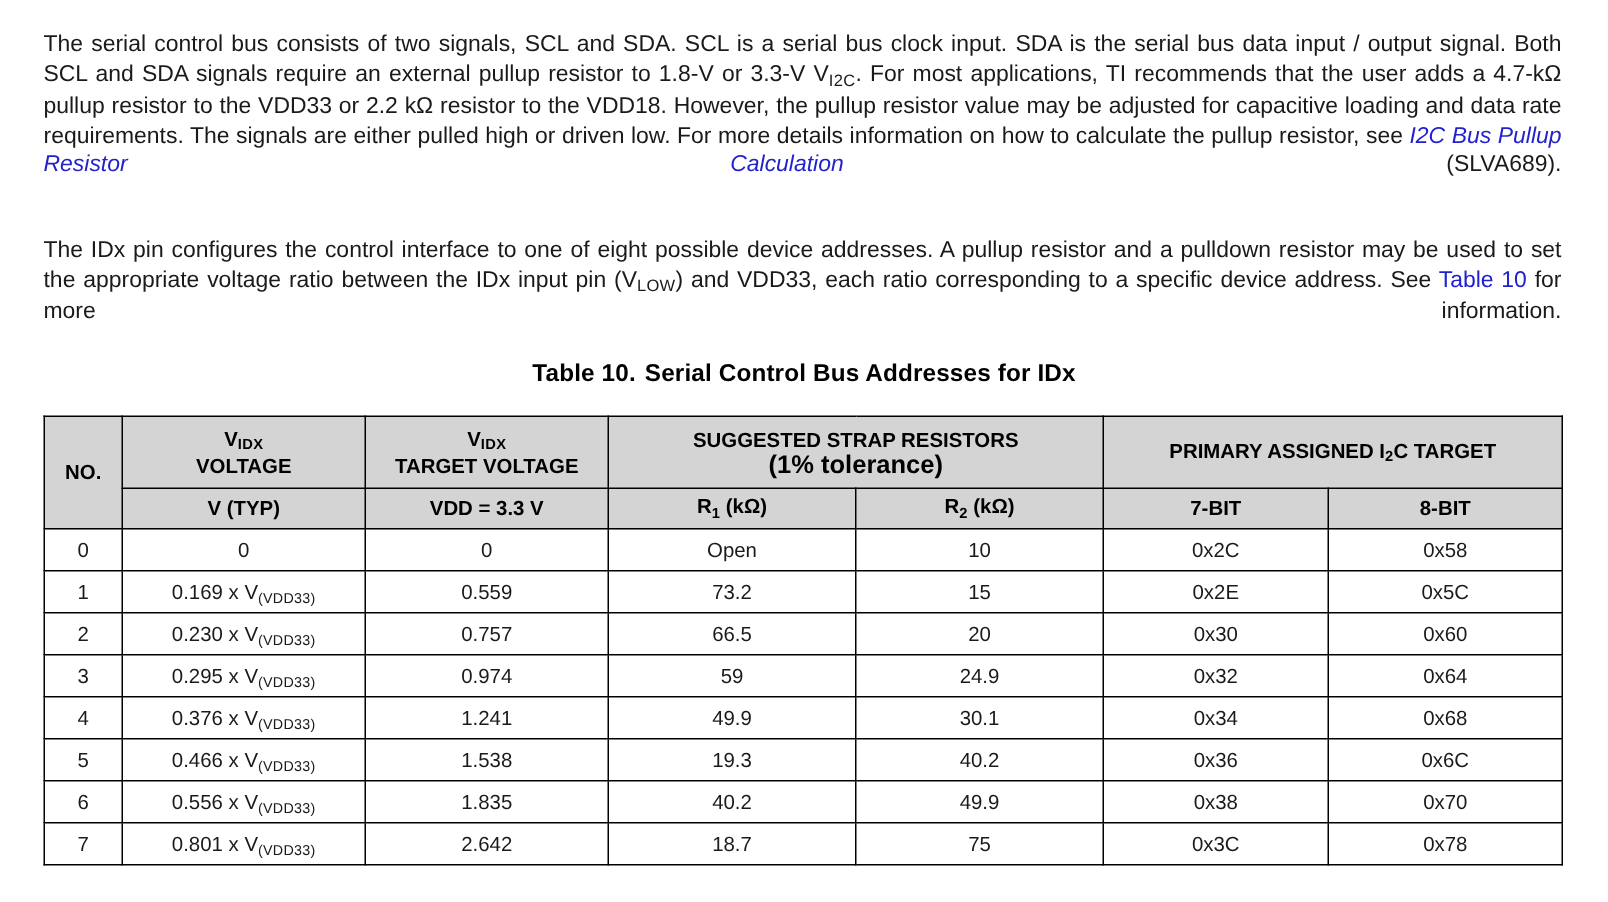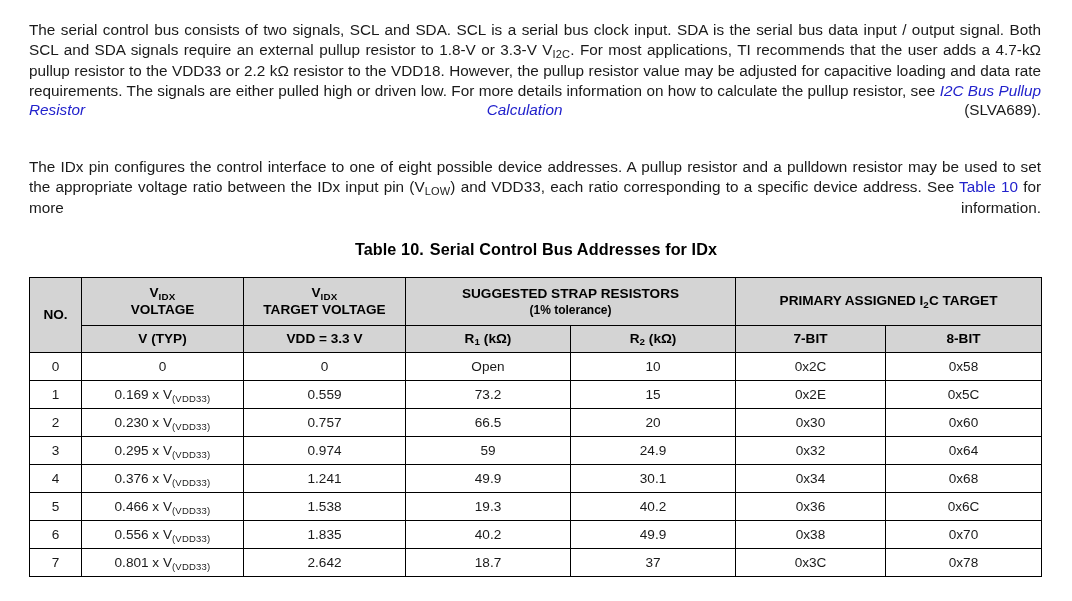--- a/index.html
+++ b/index.html
@@ -88,21 +88,21 @@
     background: #d4d4d4;
     font-weight: bold;
     color: #000;
     font-size: 13.6px;
     line-height: 16px;
   }
   thead tr.hrow-1 th { height: 47px; }
   thead tr.hrow-2 th { height: 26px; }
   tbody tr td { height: 27px; }
   .hdr-sub-line { display: block; }
-  .small-note { font-size: 12px; font-weight: bold; }
+  .small-note { font-size: 17px; font-weight: bold; }
   .cell-num { font-size: 13.6px; }
   .vsub { font-size: 0.70em; position: relative; top: 0.3em; }
 </style>
 </head>
 <body>
 
 <div class="page">
 
   <p class="body-para" id="para-1">
     <span>The serial control bus consists of two signals, SCL and SDA. SCL is a serial bus clock input. SDA is the serial bus data input / output signal. Both SCL and SDA signals require an external pullup resistor to 1.8-V or 3.3-V V</span><sub>I2C</sub><span>. For most applications, TI recommends that the user adds a 4.7-kΩ pullup resistor to the VDD33 or 2.2 kΩ resistor to the VDD18. However, the pullup resistor value may be adjusted for capacitive loading and data rate requirements. The signals are either pulled high or driven low. For more details information on how to calculate the pullup resistor, see </span><a class="doc-link" href="#">I2C Bus Pullup Resistor Calculation</a><span> (SLVA689).</span>
@@ -216,20 +216,20 @@
           <td class="cell-num">40.2</td>
           <td class="cell-num">49.9</td>
           <td class="cell-num">0x38</td>
           <td class="cell-num">0x70</td>
         </tr>
         <tr>
           <td class="cell-num">7</td>
           <td class="cell-num"><span>0.801 x V</span><sub class="vsub">(VDD33)</sub></td>
           <td class="cell-num">2.642</td>
           <td class="cell-num">18.7</td>
-          <td class="cell-num">37</td>
+          <td class="cell-num">75</td>
           <td class="cell-num">0x3C</td>
           <td class="cell-num">0x78</td>
         </tr>
       </tbody>
   </table>
 
 </div>
 
 </body></html>

